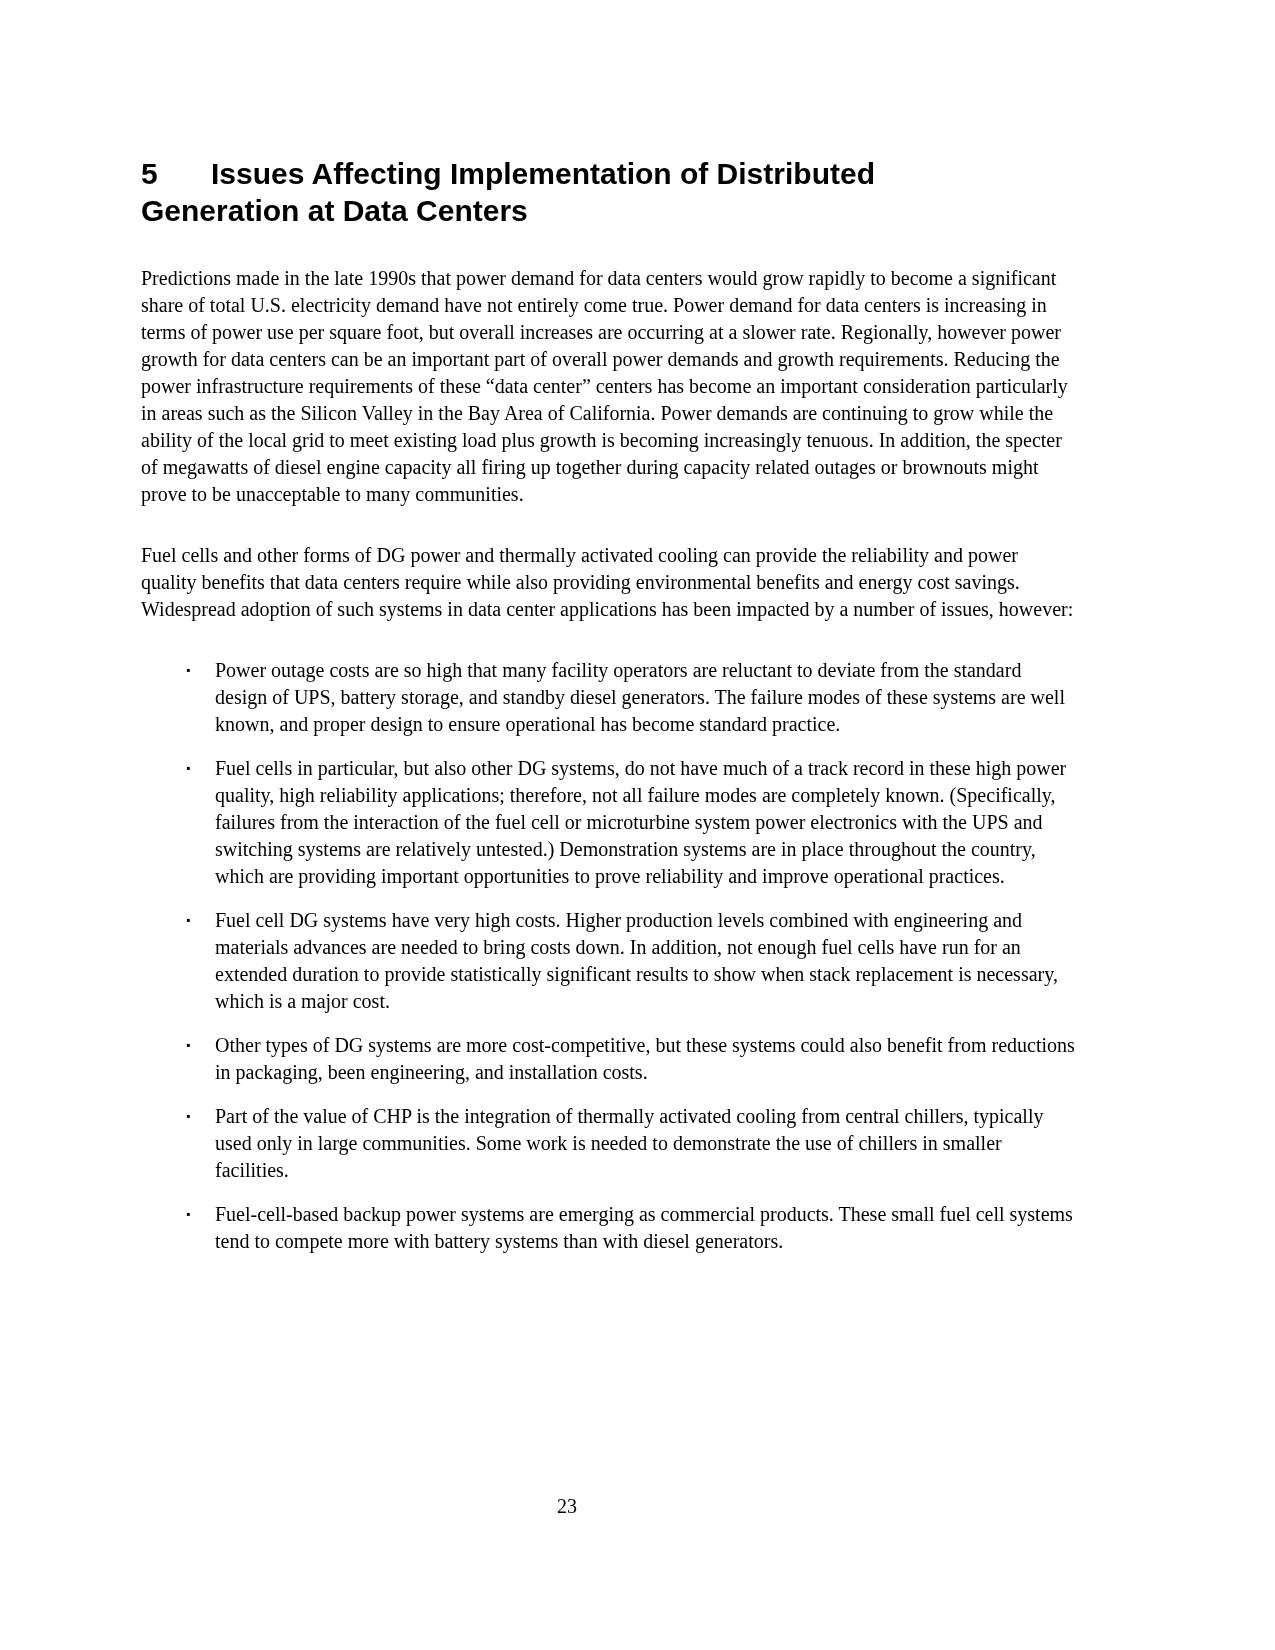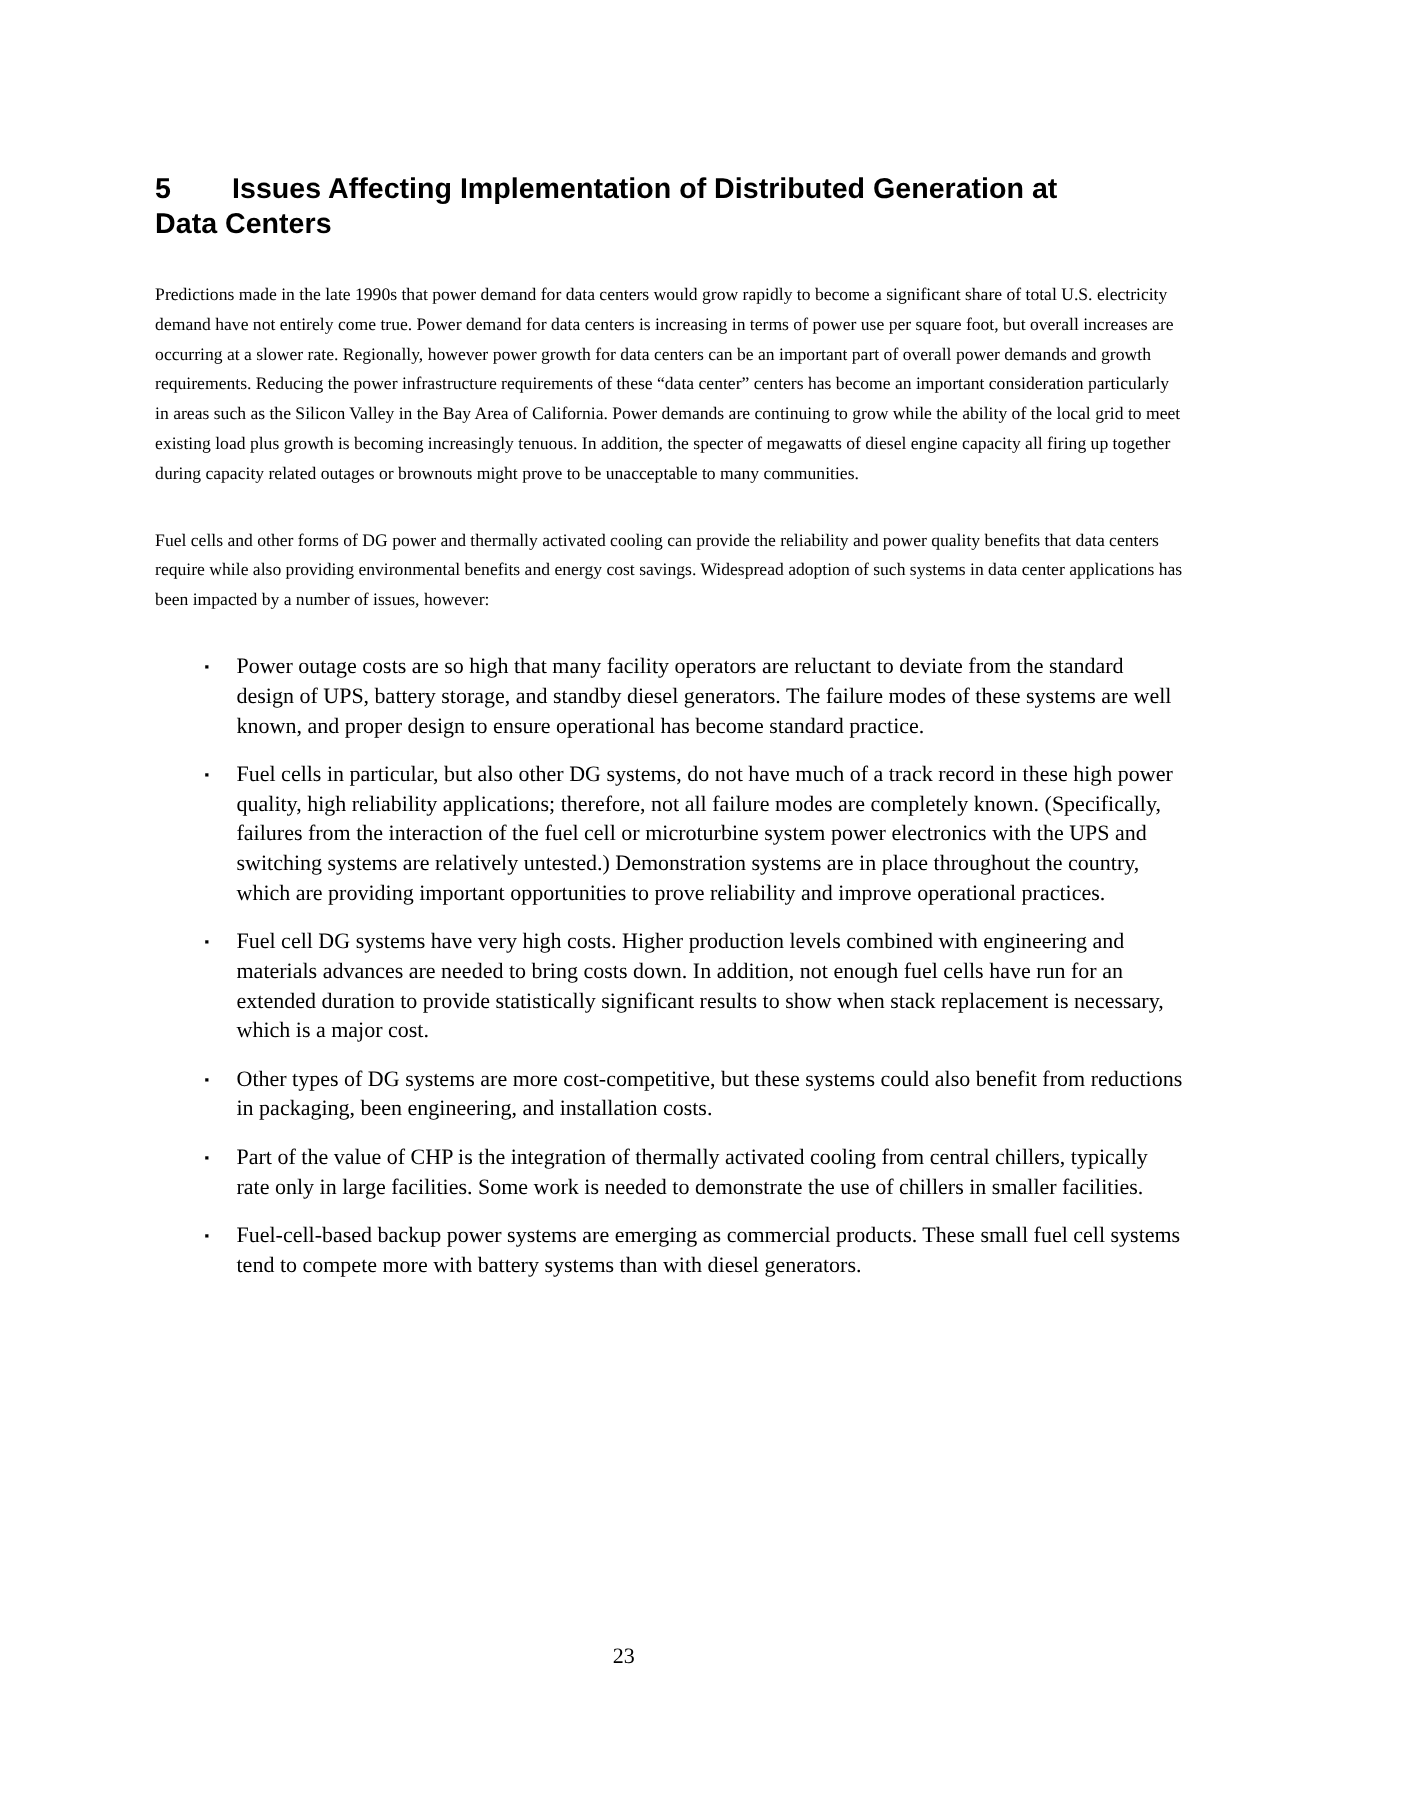--- a/index.html
+++ b/index.html
@@ -16,28 +16,28 @@
   }
   .content {
     position: absolute;
     left: 141px;
     top: 156px;
     width: 935px;
   }
   .heading {
     font-family: "Liberation Sans", sans-serif;
     font-weight: 700;
-    font-size: 26px;
+    font-size: 30px;
     line-height: 1.22;
     max-width: 880px;
     margin-bottom: 36px;
   }
   .h-num { display: inline-block; width: 70px; }
   .para {
-    font-size: 16px;
+    font-size: 20px;
     line-height: 27px;
     margin-bottom: 34px;
     text-align: left;
   }
   .bullets {
     list-style: none;
     padding-left: 45px;
     margin: 0;
   }
   .bullets li {
@@ -86,21 +86,21 @@
       <li>
         <span class="marker">▪</span>
         <span class="btext">Fuel cell DG systems have very high costs. Higher production levels combined with engineering and materials advances are needed to bring costs down. In addition, not enough fuel cells have run for an extended duration to provide statistically significant results to show when stack replacement is necessary, which is a major cost.</span>
       </li>
       <li>
         <span class="marker">▪</span>
         <span class="btext">Other types of DG systems are more cost-competitive, but these systems could also benefit from reductions in packaging, been engineering, and installation costs.</span>
       </li>
       <li>
         <span class="marker">▪</span>
-        <span class="btext">Part of the value of CHP is the integration of thermally activated cooling from central chillers, typically rate only in large facilities. Some work is needed to demonstrate the use of chillers in smaller facilities.</span>
+        <span class="btext">Part of the value of CHP is the integration of thermally activated cooling from central chillers, typically used only in large communities. Some work is needed to demonstrate the use of chillers in smaller facilities.</span>
       </li>
       <li>
         <span class="marker">▪</span>
         <span class="btext">Fuel-cell-based backup power systems are emerging as commercial products. These small fuel cell systems tend to compete more with battery systems than with diesel generators.</span>
       </li>
     </ul>
 
   </div>
 
   <div class="page-number">23</div>

